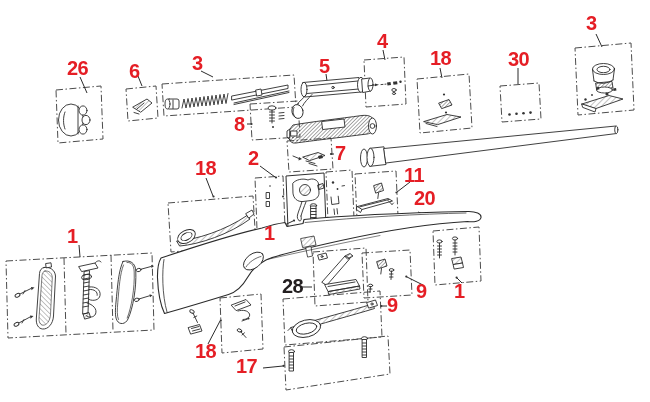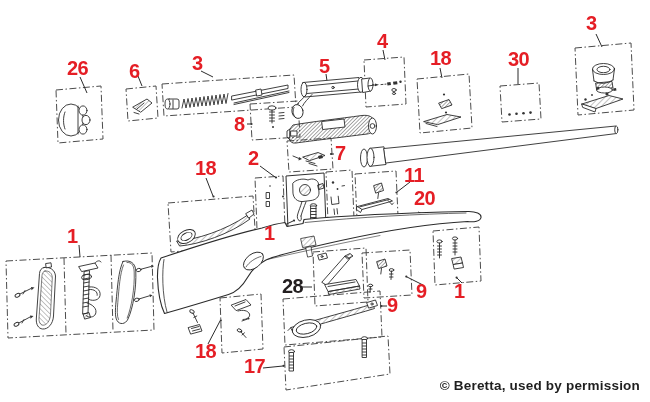--- a/index.html
+++ b/index.html
@@ -431,16 +431,15 @@
   <div class="callout" style="left:404px;top:165px">11</div>
   <div class="callout" style="left:195px;top:158px">18</div>
   <div class="callout" style="left:414px;top:188px">20</div>
   <div class="callout" style="left:264px;top:223px">1</div>
   <div class="callout" style="left:67px;top:226px">1</div>
   <div class="callout callout--dark" style="left:282px;top:276px">28</div>
   <div class="callout" style="left:416px;top:281px">9</div>
   <div class="callout" style="left:454px;top:281px">1</div>
   <div class="callout" style="left:387px;top:295px">9</div>
   <div class="callout" style="left:195px;top:341px">18</div>
-  <div class="callout" style="left:244px;top:356px">17</div>
-
-  <div class="credit">© Beretta, used by permission</div>
+  <div class="callout" style="left:236px;top:356px">17</div>
+
 </div>
 
 </body></html>

